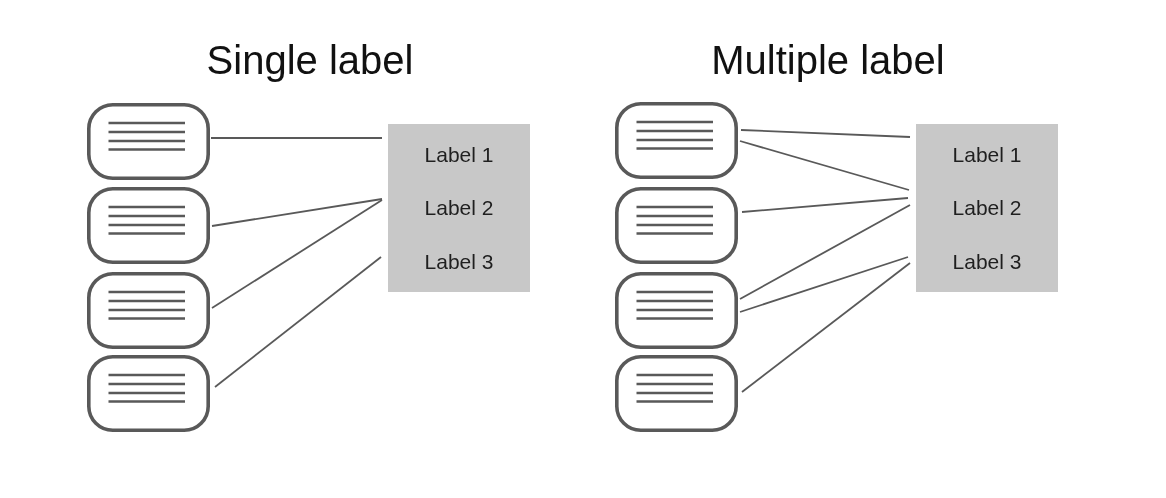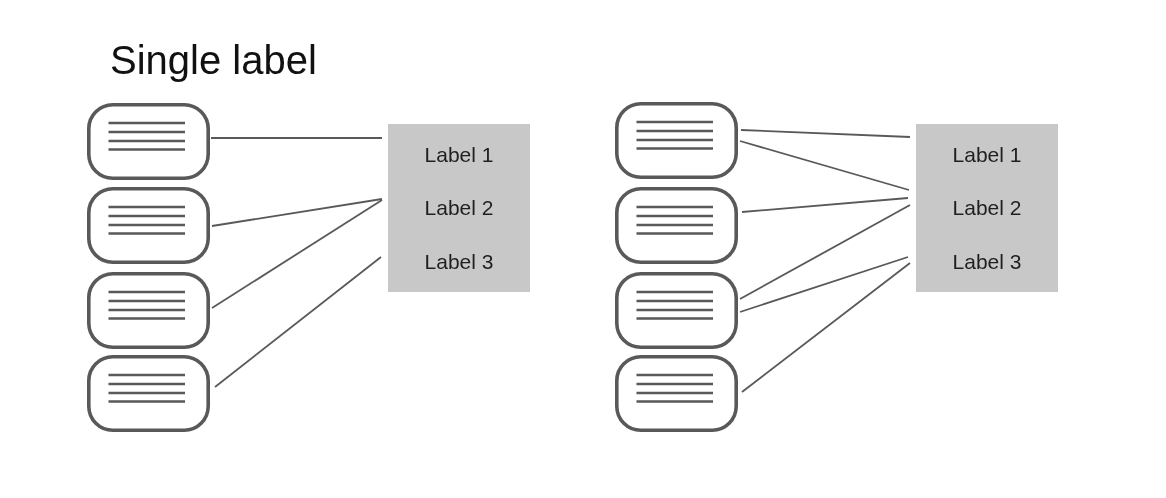--- a/index.html
+++ b/index.html
@@ -32,20 +32,21 @@
   .conn {
     stroke: var(--connector, #595959);
     stroke-width: 1.8;
   }
   .title {
     position: absolute;
     top: 36px;
     width: 400px;
     height: 48px;
     line-height: 48px;
+    text-align: center;
     font-size: 40px;
     color: var(--title_text, #111111);
     white-space: nowrap;
   }
   .title.left  { left: 110px; }
   .title.right { left: 628px; }
   .label-box {
     position: absolute;
     width: 142px;
     height: 61px;
@@ -57,20 +58,21 @@
     justify-content: center;
   }
 </style>
 </head>
 <body>
 
 <div class="canvas">
 
   <div class="title left">Single label</div>
 
+  <div class="title right">Multiple label</div>
 
   <svg class="layer" width="1166" height="498">
     <defs>
       <g id="doc-symbol">
         <rect class="doc-box" x="1.8" y="1.8" width="119.4" height="73.4" rx="24" ry="24"></rect>
         <line class="doc-line" x1="21.5" y1="20" x2="98" y2="20"></line>
         <line class="doc-line" x1="21.5" y1="29" x2="98" y2="29"></line>
         <line class="doc-line" x1="21.5" y1="38" x2="98" y2="38"></line>
         <line class="doc-line" x1="21.5" y1="46.5" x2="98" y2="46.5"></line>
       </g>

